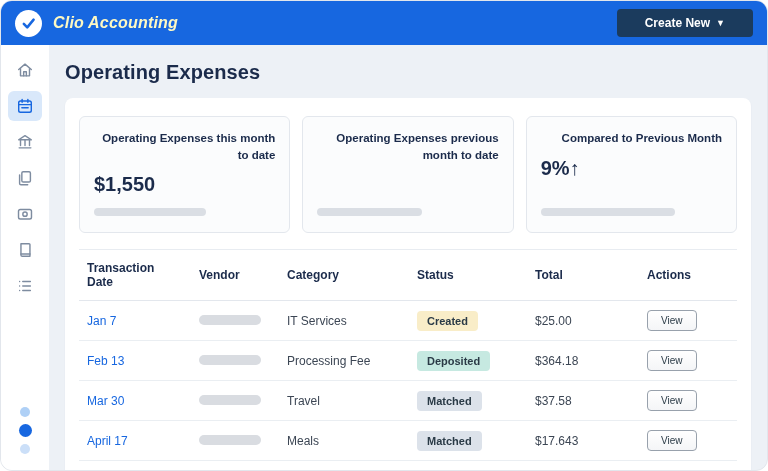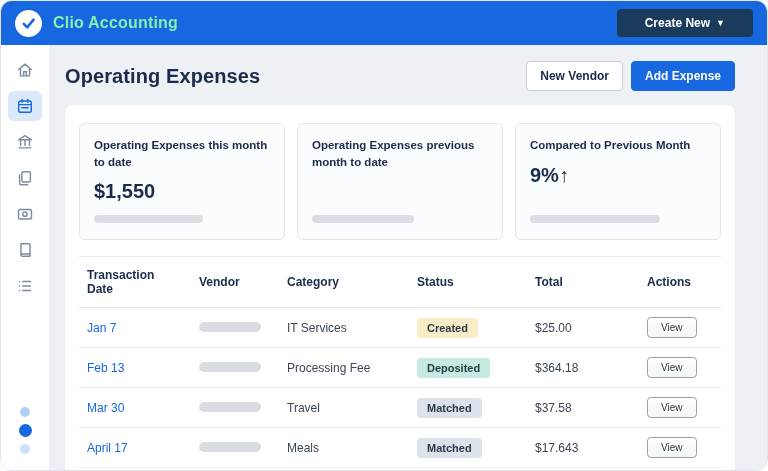--- a/index.html
+++ b/index.html
@@ -12,21 +12,21 @@
 
   
   .topbar {
     height:44px; background:#1767E0; display:flex; align-items:center;
     padding:0 14px; flex:0 0 auto;
   }
   .logo {
     width:27px; height:27px; border-radius:50%; background:#ffffff;
     display:flex; align-items:center; justify-content:center; margin-right:11px;
   }
-  .app-title { color:#86efac; font-size:16px; font-weight:bold; letter-spacing:.2px; }
+  .app-title { color:#fef9c3; font-size:16px; font-weight:bold; letter-spacing:.2px;font-style:italic; }
   .topbar-spacer { flex:1; }
   .create-new-btn {
     background:#1B3B5D; color:#ffffff; border:none; border-radius:4px;
     font-size:12px; font-weight:bold; padding:7px 28px; cursor:pointer;
     display:flex; align-items:center; gap:6px; font-family:inherit;
   }
   .caret { font-size:9px; line-height:1; }
 
   
   .body-row { flex:1; display:flex; min-height:0; }
@@ -42,21 +42,21 @@
   }
   .side-item.active { background:#D9E8FA; color:#1767E0; }
   .side-item svg { display:block; }
   .side-dots { margin-top:auto; display:flex; flex-direction:column; align-items:center; gap:7px; }
   .dot { border-radius:50%; }
   .dot-1 { width:10px; height:10px; background:#AFD0F6; }
   .dot-2 { width:13px; height:13px; background:#1767E0; }
   .dot-3 { width:10px; height:10px; background:#CBDFF8; }
 
   
-  .main { flex:1; padding:14px 32px 0 16px; min-width:0; overflow:hidden; }
+  .main { flex:1; padding:14px 16px 0 16px; min-width:0; overflow:hidden; }
   .page-header { display:flex; align-items:center; margin:2px 0 14px; }
   .page-title { font-size:20px; font-weight:800; color:#1B2B4B; letter-spacing:.1px; }
   .header-actions { margin-left:auto; display:flex; gap:8px; }
   .btn-secondary {
     background:#ffffff; border:1px solid #C7CFD9; border-radius:4px; color:#1B2B4B;
     font-size:12px; font-weight:bold; padding:7px 13px; cursor:pointer; font-family:inherit;
   }
   .btn-primary {
     background:#1767E0; border:1px solid #1767E0; border-radius:4px; color:#ffffff;
     font-size:12px; font-weight:bold; padding:7px 13px; cursor:pointer; font-family:inherit;
@@ -67,21 +67,21 @@
     background:#ffffff; border-radius:8px 8px 0 0; padding:18px 14px 14px;
     box-shadow:0 1px 2px rgba(20,40,80,.06); height:100%;
   }
 
   
   .stats-row { display:flex; gap:12px; margin:0 0 16px; }
   .stat-card {
     flex:1; background:#FBFCFD; border:1px solid #E3E7ED; border-radius:6px;
     padding:13px 14px 16px; display:flex; flex-direction:column;
   }
-  .stat-label { font-size:11.5px; font-weight:bold; color:#1B2B4B; line-height:1.45; }
+  .stat-label { font-size:11.5px; font-weight:bold; color:#1B2B4B; line-height:1.45;text-align:right; }
   .stat-value { font-size:20px; font-weight:800; color:#1B2B4B; margin:10px 0 12px; }
   .stat-bar { height:8px; border-radius:4px; background:#DADEE4; margin-top:auto; }
   .stat-card:nth-child(1) .stat-bar { width:62%; }
   .stat-card:nth-child(2) .stat-bar { width:58%; }
   .stat-card:nth-child(3) .stat-bar { width:74%; }
 
   
   table { width:100%; border-collapse:collapse; table-layout:fixed; }
   thead th {
     text-align:left; font-size:12px; font-weight:bold; color:#1B2B4B;
@@ -191,24 +191,20 @@
         <span class="dot dot-1"></span>
         <span class="dot dot-2"></span>
         <span class="dot dot-3"></span>
       </div>
     </div>
 
     <div class="main">
 
       <div class="page-header">
         <div class="page-title">Operating Expenses</div>
-        <div class="header-actions">
-          <button class="btn-secondary">New Vendor</button>
-          <button class="btn-primary">Add Expense</button>
-        </div>
       </div>
 
       <div class="content-card">
 
         <div class="stats-row">
           <div class="stat-card">
             <div class="stat-label">Operating Expenses this month to date</div>
             <div class="stat-value">$1,550</div>
             <div class="stat-bar"></div>
           </div>

